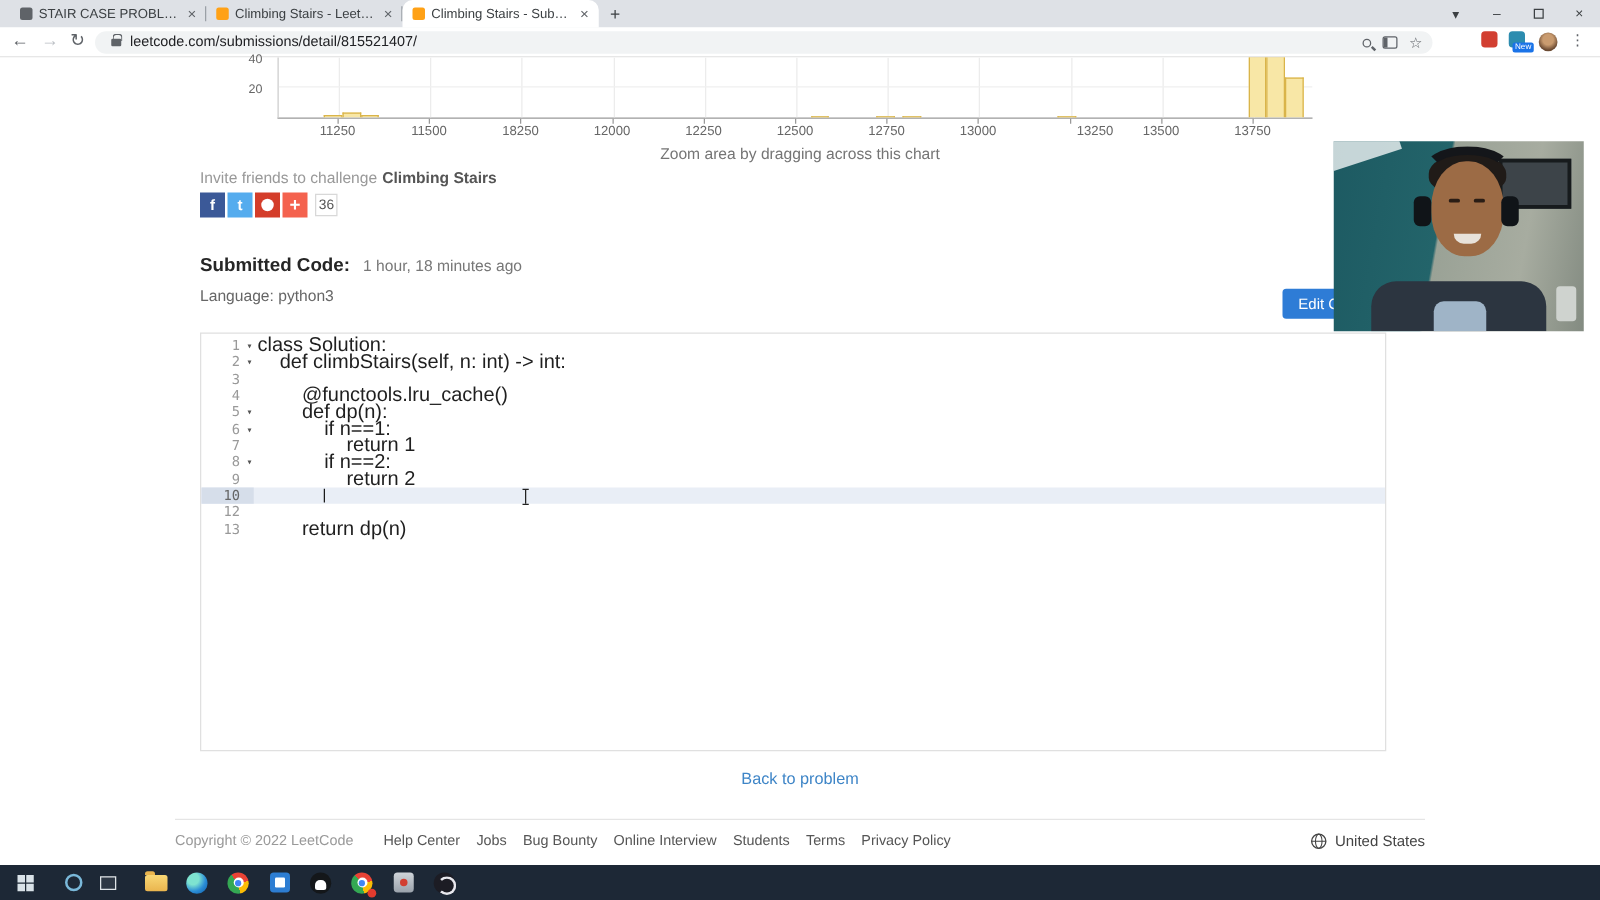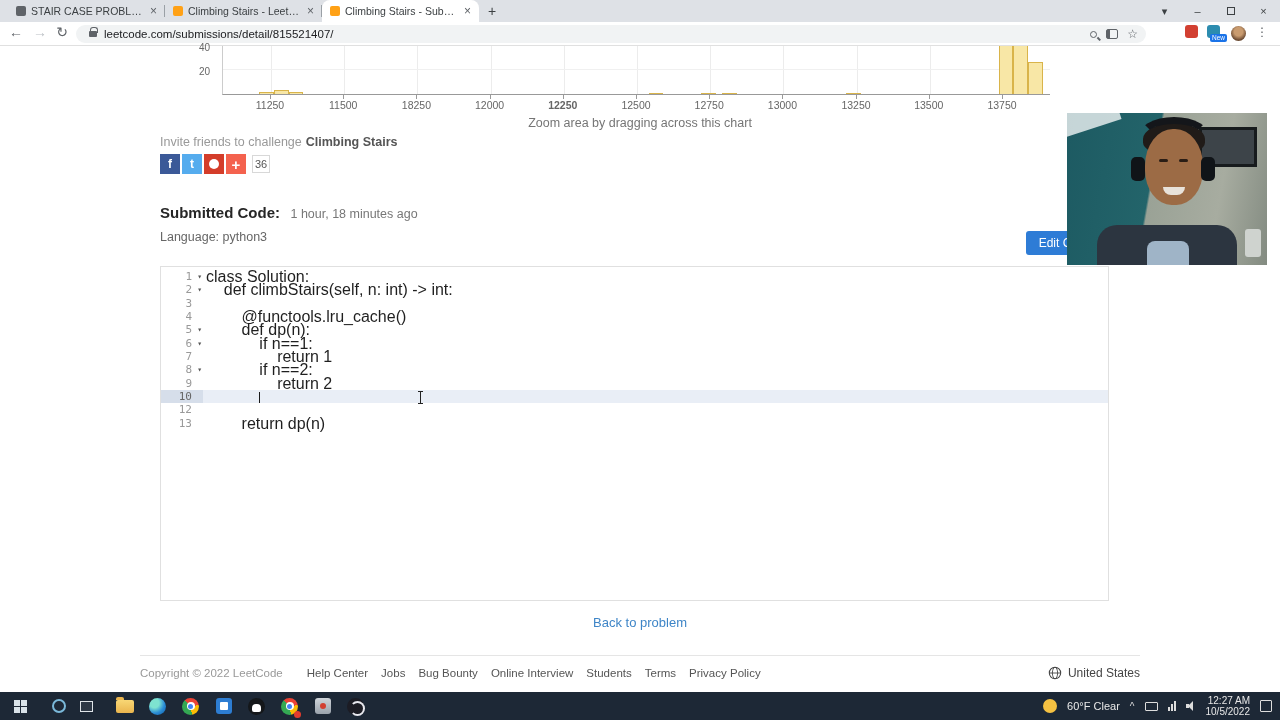--- a/index.html
+++ b/index.html
@@ -254,29 +254,29 @@
     <div class="xlabels">
         <div class="tickmark" style="left: 48px;"></div>
         <span class="xtick" style="left: 48px;">11250</span>
         <div class="tickmark" style="left: 121.2px;"></div>
         <span class="xtick" style="left: 121.2px;">11500</span>
         <div class="tickmark" style="left: 194.4px;"></div>
         <span class="xtick" style="left: 194.4px;">18250</span>
         <div class="tickmark" style="left: 267.6px;"></div>
         <span class="xtick" style="left: 267.6px;">12000</span>
         <div class="tickmark" style="left: 340.8px;"></div>
-        <span class="xtick" style="left: 340.8px; font-weight: bold;">12250</span>
+        <span class="xtick" style="left: 340.8px;">12250</span>
         <div class="tickmark" style="left: 414px;"></div>
         <span class="xtick" style="left: 414px;">12500</span>
         <div class="tickmark" style="left: 487.2px;"></div>
         <span class="xtick" style="left: 487.2px;">12750</span>
         <div class="tickmark" style="left: 560.4px;"></div>
         <span class="xtick" style="left: 560.4px;">13000</span>
         <div class="tickmark" style="left: 633.6px;"></div>
-        <span class="xtick" style="left: 634px;">13250</span>
+        <span class="xtick" style="left: 654px;">13250</span>
         <div class="tickmark" style="left: 706.8px;"></div>
         <span class="xtick" style="left: 706.8px;">13500</span>
         <div class="tickmark" style="left: 780px;"></div>
         <span class="xtick" style="left: 780px;">13750</span>
       </div>
     <div class="chart-hint">Zoom area by dragging across this chart</div>
 
     <div class="invite">
       <span>Invite friends to challenge</span><b>Climbing Stairs</b>
     </div>
@@ -446,32 +446,15 @@
           <span class="icon-chrome"></span>
           <span class="badge-dot"></span>
         </span>
       <span class="app">
           <span class="icon-grayapp"></span>
         </span>
       <span class="app">
           <span class="icon-obs"></span>
         </span>
     </div>
-    <div class="tray">
-      <span class="sun"></span>
-      <span class="weather-text">60°F Clear</span>
-      <span class="tray-chev">^</span>
-      <span class="mon-ico"></span>
-      <span class="sig-ico">
-          <i style="height:4px"></i>
-          <i style="height:7px"></i>
-          <i style="height:10px"></i>
-        </span>
-      <span class="spk-ico"></span>
-      <span class="clock">
-        <div>12:27 AM</div>
-        <div>10/5/2022</div>
-      </span>
-      <span class="action-ico"></span>
-    </div>
   </div>
 
 </div>
 
 </body></html>

